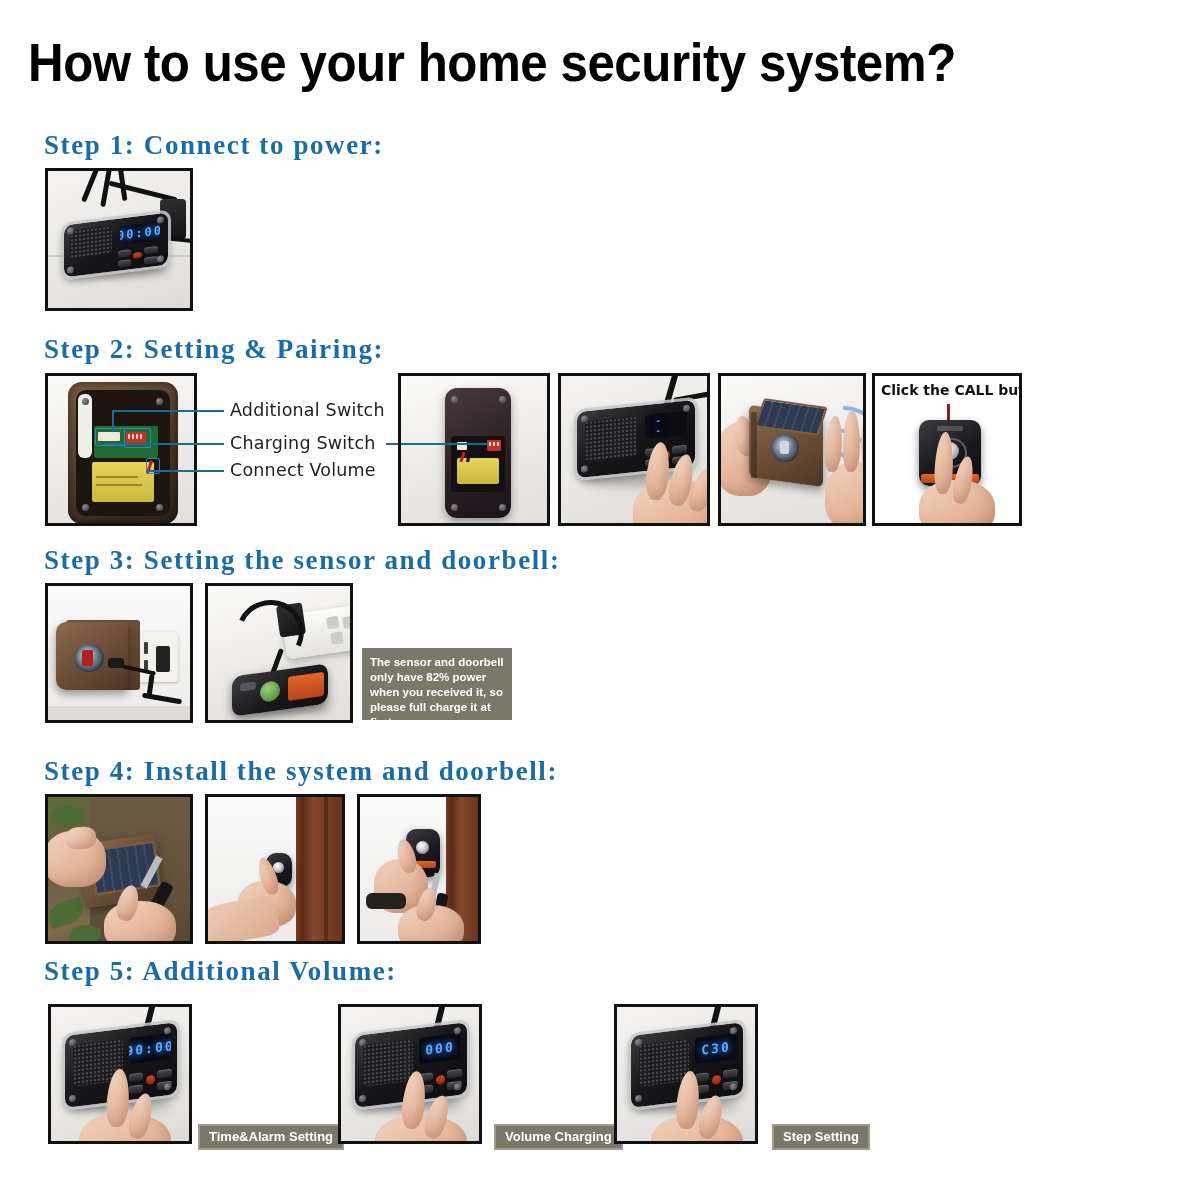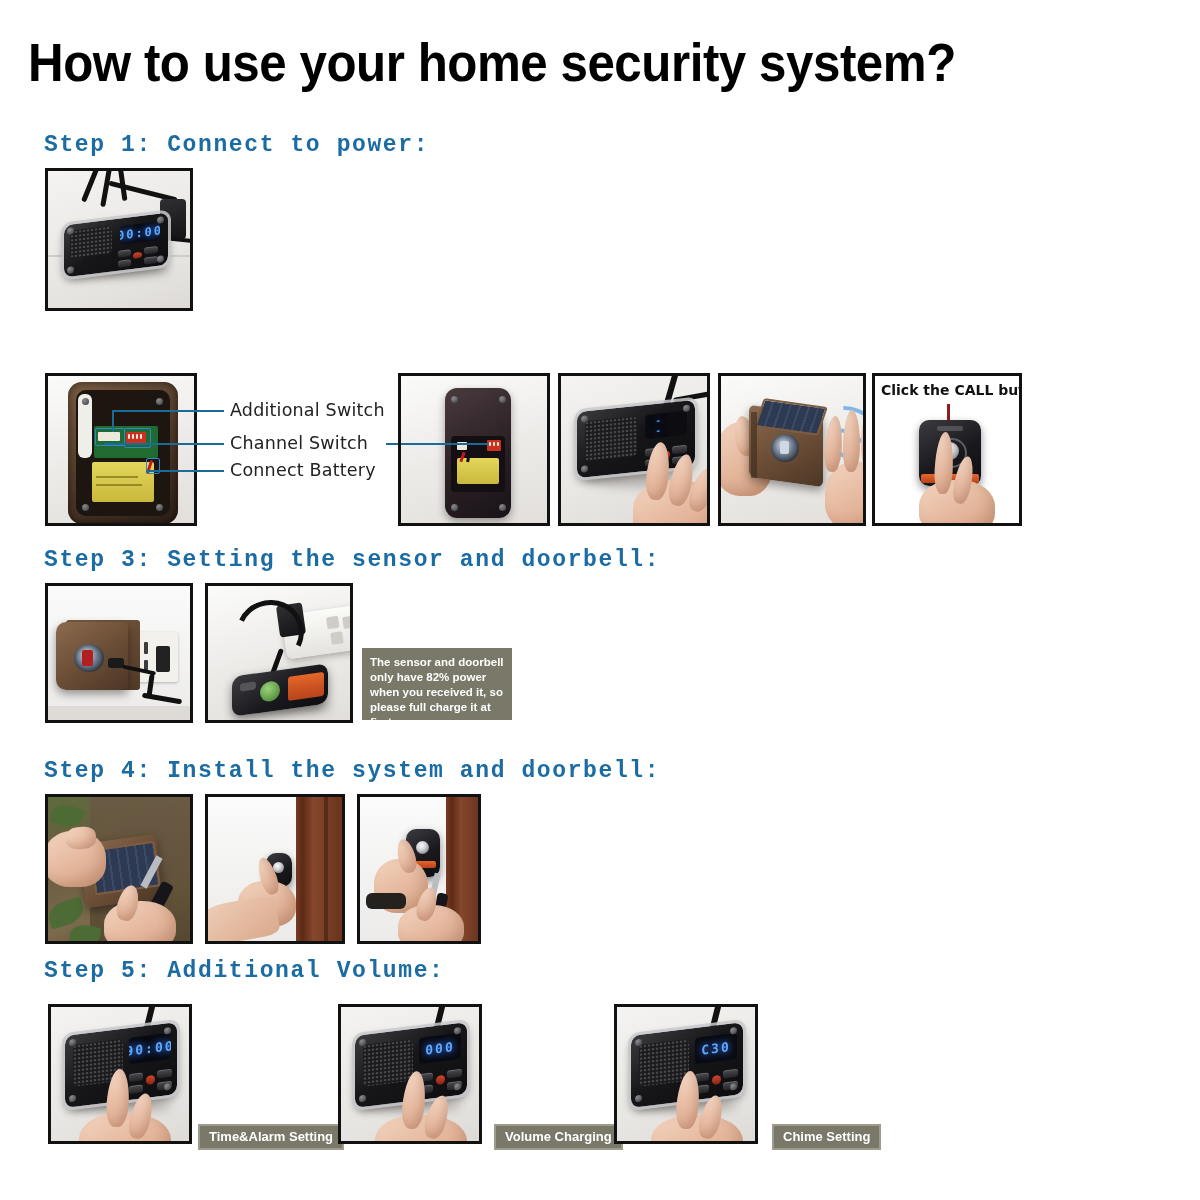--- a/index.html
+++ b/index.html
@@ -16,22 +16,22 @@
     font-family:"Liberation Sans", sans-serif;
     font-weight:bold;font-size:53px;line-height:58px;
     color:#000;letter-spacing:-0.5px;
     transform:scaleX(0.93);transform-origin:left top;
     white-space:nowrap;
   }
 
   
   .step-head{
     position:absolute;
-    font-family:Liberation Mono, monospace;
-    font-weight:bold;font-size:23px;line-height:30px;
+    font-family:Liberation Serif, serif;
+    font-weight:bold;font-size:27px;line-height:30px;
     color:#1c6ca4;letter-spacing:1.6px;white-space:nowrap;
   }
 
   
   .frame{
     position:absolute;box-sizing:border-box;
     border:3px solid #111;background:#fdfdfd;
     overflow:hidden;
   }
   .inner{position:absolute;inset:0;overflow:hidden;}
@@ -168,20 +168,21 @@
         <div class="btn-sm" style="left:80px;top:42px;width:14px;height:7px;"></div>
         <div class="btn-red" style="left:69px;top:36px;width:9px;height:6px;border-radius:50%;"></div>
         <div class="screw" style="left:3px;top:3px;"></div>
         <div class="screw" style="left:93px;top:3px;"></div>
         <div class="screw" style="left:3px;top:42px;"></div>
         <div class="screw" style="left:93px;top:42px;"></div>
       </div>
     </div>
   </div>
 
+  <div class="step-head" style="left:44px;top:334px;">Step 2: Setting &amp; Pairing:</div>
 
   <div class="frame" style="left:45px;top:373px;width:152px;height:153px;">
     <div class="inner">
       <div class="wallbg2"></div>
       <div style="position:absolute;left:20px;top:6px;width:110px;height:142px;border-radius:14px;
                   background:linear-gradient(150deg,#7d5e43,#4a3526 60%,#2c1f16);box-shadow:inset 0 0 10px rgba(0,0,0,.6);"></div>
       <div style="position:absolute;left:28px;top:14px;width:94px;height:126px;border-radius:10px;background:#1d150f;"></div>
       <div style="position:absolute;left:30px;top:18px;width:14px;height:64px;border-radius:6px;background:#efefe9;"></div>
 
       <div class="pcb" style="left:46px;top:50px;width:64px;height:32px;"></div>
@@ -205,24 +206,24 @@
       <div class="screw" style="left:34px;top:128px;"></div>
       <div class="screw" style="left:108px;top:128px;"></div>
     </div>
   </div>
 
   <div class="leader" style="left:112px;top:410px;width:112px;"></div>
   <div class="leader-v" style="left:112px;top:410px;height:22px;"></div>
   <div class="callout" style="left:230px;top:400px;">Additional Switch</div>
 
   <div class="leader" style="left:104px;top:443px;width:120px;"></div>
-  <div class="callout" style="left:230px;top:433px;">Channel Switch</div>
+  <div class="callout" style="left:230px;top:433px;">Charging Switch</div>
 
   <div class="leader" style="left:146px;top:470px;width:78px;"></div>
-  <div class="callout" style="left:230px;top:460px;">Connect Battery</div>
+  <div class="callout" style="left:230px;top:460px;">Connect Volume</div>
 
   <div class="leader" style="left:386px;top:443px;width:80px;"></div>
 
   <div class="frame" style="left:398px;top:373px;width:152px;height:153px;">
     <div class="inner">
       <div class="wallbg2"></div>
       <div style="position:absolute;left:44px;top:12px;width:66px;height:130px;border-radius:12px;
                   background:linear-gradient(150deg,#4a3a3e,#2a2024 55%,#191317);box-shadow:0 4px 8px rgba(0,0,0,.35);"></div>
       <div style="position:absolute;left:50px;top:60px;width:54px;height:56px;border-radius:4px;background:#140f12;"></div>
       <div class="battery" style="left:56px;top:82px;width:42px;height:26px;"></div>
@@ -508,15 +509,15 @@
         <div class="screw" style="left:4px;top:4px;"></div>
         <div class="screw" style="left:99px;top:4px;"></div>
         <div class="screw" style="left:4px;top:60px;"></div>
         <div class="screw" style="left:99px;top:60px;"></div>
       </div>
       <div class="palm" style="left:34px;top:108px;width:92px;height:54px;"></div>
       <div class="finger" style="left:60px;top:64px;width:22px;height:58px;transform:rotate(5deg);"></div>
       <div class="finger" style="left:84px;top:88px;width:20px;height:44px;transform:rotate(15deg);"></div>
     </div>
   </div>
-  <div class="tag" style="left:772px;top:1124px;">Chime Setting</div>
+  <div class="tag" style="left:772px;top:1124px;">Step Setting</div>
 
 </div>
 
 </body></html>

